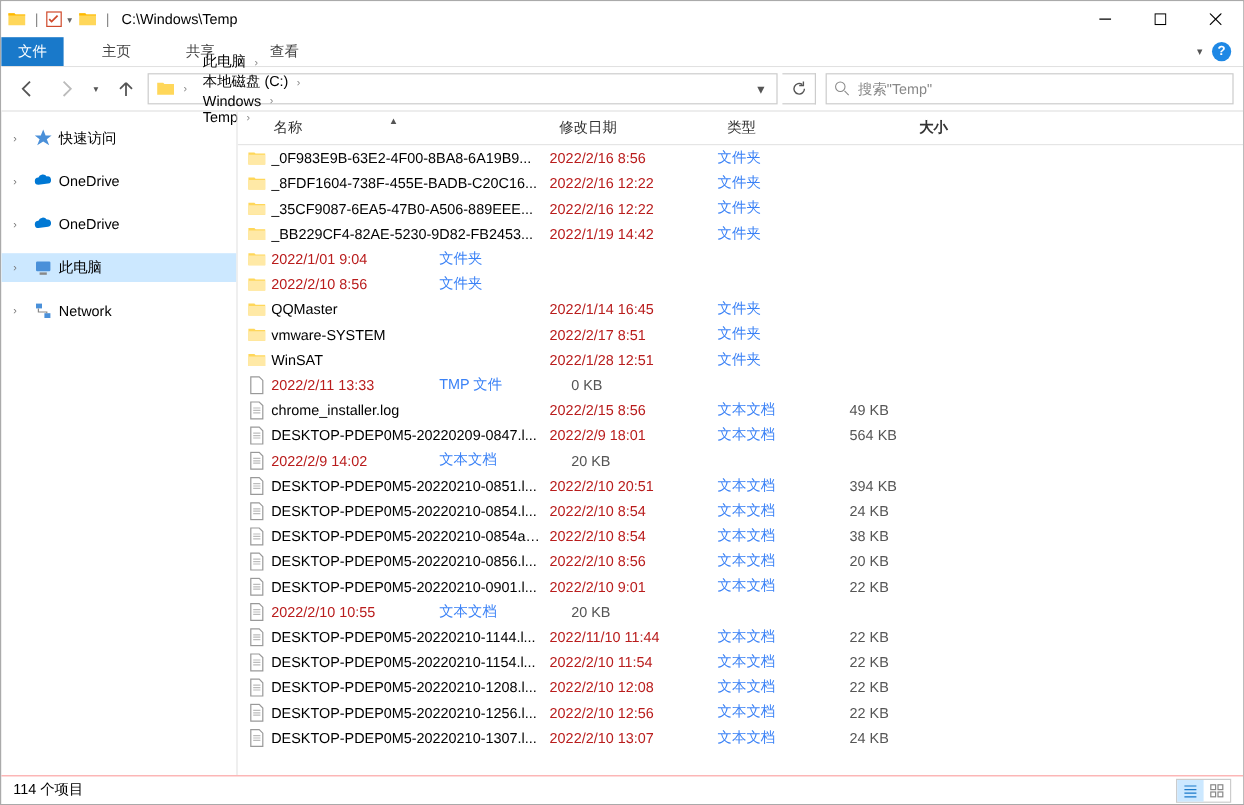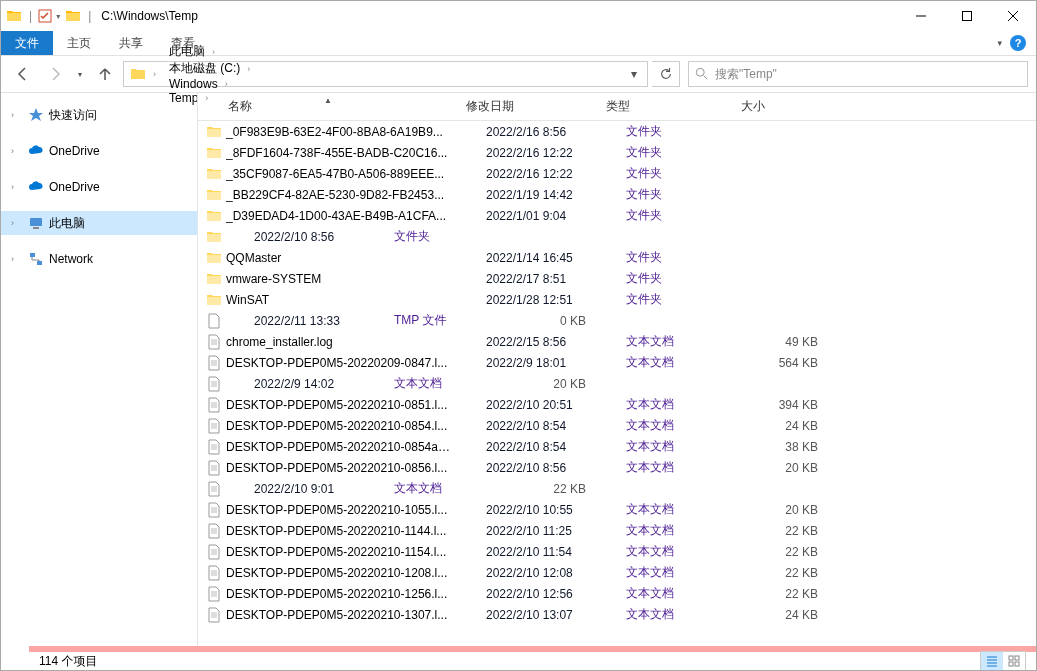--- a/index.html
+++ b/index.html
@@ -9,21 +9,21 @@
 .titlebar { height: 30px; display: flex; align-items: center; background: #fff; }
 .titlebar .qat { display: flex; align-items: center; padding: 0 4px; gap: 2px; }
 .titlebar .qat .folder-ico { width: 18px; height: 18px; display: flex; align-items: center; justify-content: center; }
 .titlebar .title-sep { padding: 0 4px; color: #888; }
 .titlebar .path { padding-left: 4px; }
 .titlebar .spacer { flex: 1; }
 .win-controls { display: flex; }
 .win-controls div { width: 46px; height: 30px; display: flex; align-items: center; justify-content: center; }
 
 
-.ribbon { height: 25px; background: #fff; display: flex; align-items: stretch; border-bottom: 1px solid #e1e1e1; }
+.ribbon { height: 25px; background: #fff; display: flex; align-items: stretch; border-bottom: 1px solid #e1e1e1; gap: 18px; }
 .ribbon .file-tab { background: #1979ca; color: #fff; padding: 0 14px; display: flex; align-items: center; }
 .ribbon .tab { padding: 0 14px; display: flex; align-items: center; color: #444; }
 .ribbon .spacer { flex: 1; }
 .ribbon .right { display: flex; align-items: center; gap: 8px; padding-right: 10px; }
 .help-ico { width: 16px; height: 16px; border-radius: 50%; background: #1e88e5; color: #fff; display: flex; align-items: center; justify-content: center; font-size: 11px; font-weight: bold; }
 
 
 .navbar { height: 37px; padding: 4px 8px; display: flex; align-items: center; gap: 4px; background: #fff; border-bottom: 1px solid #e1e1e1; }
 .nav-btn { width: 28px; height: 28px; display: flex; align-items: center; justify-content: center; color: #555; }
 .nav-btn.disabled { color: #bbb; }
@@ -43,32 +43,32 @@
 .nav-item .ico { width: 18px; display: flex; align-items: center; justify-content: center; }
 .nav-spacer { height: 12px; }
 
 .file-area { flex: 1; display: flex; flex-direction: column; overflow: hidden; position: relative; }
 .col-header { height: 28px; display: flex; align-items: center; border-bottom: 1px solid #e5e5e5; color: #333; position: relative; }
 .col-header .col { padding: 0 8px; position: relative; }
 .col-header .sort-ind { position: absolute; top: -2px; left: 50%; transform: translateX(-50%); color: #555; font-size: 8px; }
 .col-name { width: 260px; padding-left: 30px !important; }
 .col-date { width: 140px; }
 .col-type { width: 110px; }
-.col-size { width: 90px; text-align: center; }
+.col-size { width: 90px; text-align: right; font-weight: bold; }
 
 .file-list { flex: 1; overflow-y: scroll; }
 .file-row { height: 21px; display: flex; align-items: center; padding-left: 8px; }
 .file-row .ico { width: 20px; display: flex; align-items: center; }
 .file-row .name { width: 232px; white-space: nowrap; overflow: hidden; text-overflow: ellipsis; padding-right: 8px; }
-.file-row .date { width: 140px; color: #0f172a; margin-left: 28px; }
-.file-row .type { width: 110px; color: #4c1d95; }
-.file-row .size { width: 82px; text-align: right; color: #555; }
-
-
-.statusbar { height: 24px; border-top: 6px solid #fca5a5; display: flex; align-items: center; padding: 0 10px; margin-left: 28px; }
+.file-row .date { width: 140px; color: #b91c1c; }
+.file-row .type { width: 110px; color: #3b82f6; }
+.file-row .size { width: 82px; text-align: left; color: #555; }
+
+
+.statusbar { height: 24px; border-top: 1px solid #fca5a5; display: flex; align-items: center; padding: 0 10px; }
 .statusbar .spacer { flex: 1; }
 .view-btns { display: flex; border: 1px solid #ccc; }
 .view-btns div { width: 22px; height: 18px; display: flex; align-items: center; justify-content: center; }
 .view-btns .active { background: #cce8ff; }
 
 
 .svg-ico { width: 16px; height: 16px; }
 
 
 .file-list::-webkit-scrollbar { width: 17px; }
@@ -309,21 +309,20 @@
           <span class="type">文件夹</span>
           <span class="size"></span>
         </div>
         <div class="file-row">
           <span class="ico">
             <svg class="svg-ico" viewBox="0 0 16 16">
               <path fill="#FFD75A" d="M1 3h5l1 1h8v9H1z"></path>
               <path fill="#FFE9A6" d="M1 5h14v8H1z"></path>
             </svg>
           </span>
-          <span class="name">_D39EDAD4-1D00-43AE-B49B-A1CFA...</span>
           <span class="date">2022/1/01 9:04</span>
           <span class="type">文件夹</span>
           <span class="size"></span>
         </div>
         <div class="file-row">
           <span class="ico">
             <svg class="svg-ico" viewBox="0 0 16 16">
               <path fill="#FFD75A" d="M1 3h5l1 1h8v9H1z"></path>
               <path fill="#FFE9A6" d="M1 5h14v8H1z"></path>
             </svg>
@@ -477,49 +476,49 @@
         </div>
         <div class="file-row">
           <span class="ico">
             <svg class="svg-ico" viewBox="0 0 16 16">
               <path fill="#fff" stroke="#999" d="M3 1h7l3 3v11H3z"></path>
               <line x1="5" y1="6" x2="11" y2="6" stroke="#bbb"></line>
               <line x1="5" y1="8" x2="11" y2="8" stroke="#bbb"></line>
               <line x1="5" y1="10" x2="11" y2="10" stroke="#bbb"></line>
             </svg>
           </span>
+          <span class="name">DESKTOP-PDEP0M5-20220210-0901.l...</span>
           <span class="date">2022/2/10 9:01</span>
           <span class="type">文本文档</span>
           <span class="size">22 KB</span>
         </div>
         <div class="file-row">
           <span class="ico">
             <svg class="svg-ico" viewBox="0 0 16 16">
               <path fill="#fff" stroke="#999" d="M3 1h7l3 3v11H3z"></path>
               <line x1="5" y1="6" x2="11" y2="6" stroke="#bbb"></line>
               <line x1="5" y1="8" x2="11" y2="8" stroke="#bbb"></line>
               <line x1="5" y1="10" x2="11" y2="10" stroke="#bbb"></line>
             </svg>
           </span>
-          <span class="name">DESKTOP-PDEP0M5-20220210-1055.l...</span>
           <span class="date">2022/2/10 10:55</span>
           <span class="type">文本文档</span>
           <span class="size">20 KB</span>
         </div>
         <div class="file-row">
           <span class="ico">
             <svg class="svg-ico" viewBox="0 0 16 16">
               <path fill="#fff" stroke="#999" d="M3 1h7l3 3v11H3z"></path>
               <line x1="5" y1="6" x2="11" y2="6" stroke="#bbb"></line>
               <line x1="5" y1="8" x2="11" y2="8" stroke="#bbb"></line>
               <line x1="5" y1="10" x2="11" y2="10" stroke="#bbb"></line>
             </svg>
           </span>
           <span class="name">DESKTOP-PDEP0M5-20220210-1144.l...</span>
-          <span class="date">2022/2/10 11:25</span>
+          <span class="date">2022/11/10 11:44</span>
           <span class="type">文本文档</span>
           <span class="size">22 KB</span>
         </div>
         <div class="file-row">
           <span class="ico">
             <svg class="svg-ico" viewBox="0 0 16 16">
               <path fill="#fff" stroke="#999" d="M3 1h7l3 3v11H3z"></path>
               <line x1="5" y1="6" x2="11" y2="6" stroke="#bbb"></line>
               <line x1="5" y1="8" x2="11" y2="8" stroke="#bbb"></line>
               <line x1="5" y1="10" x2="11" y2="10" stroke="#bbb"></line>

